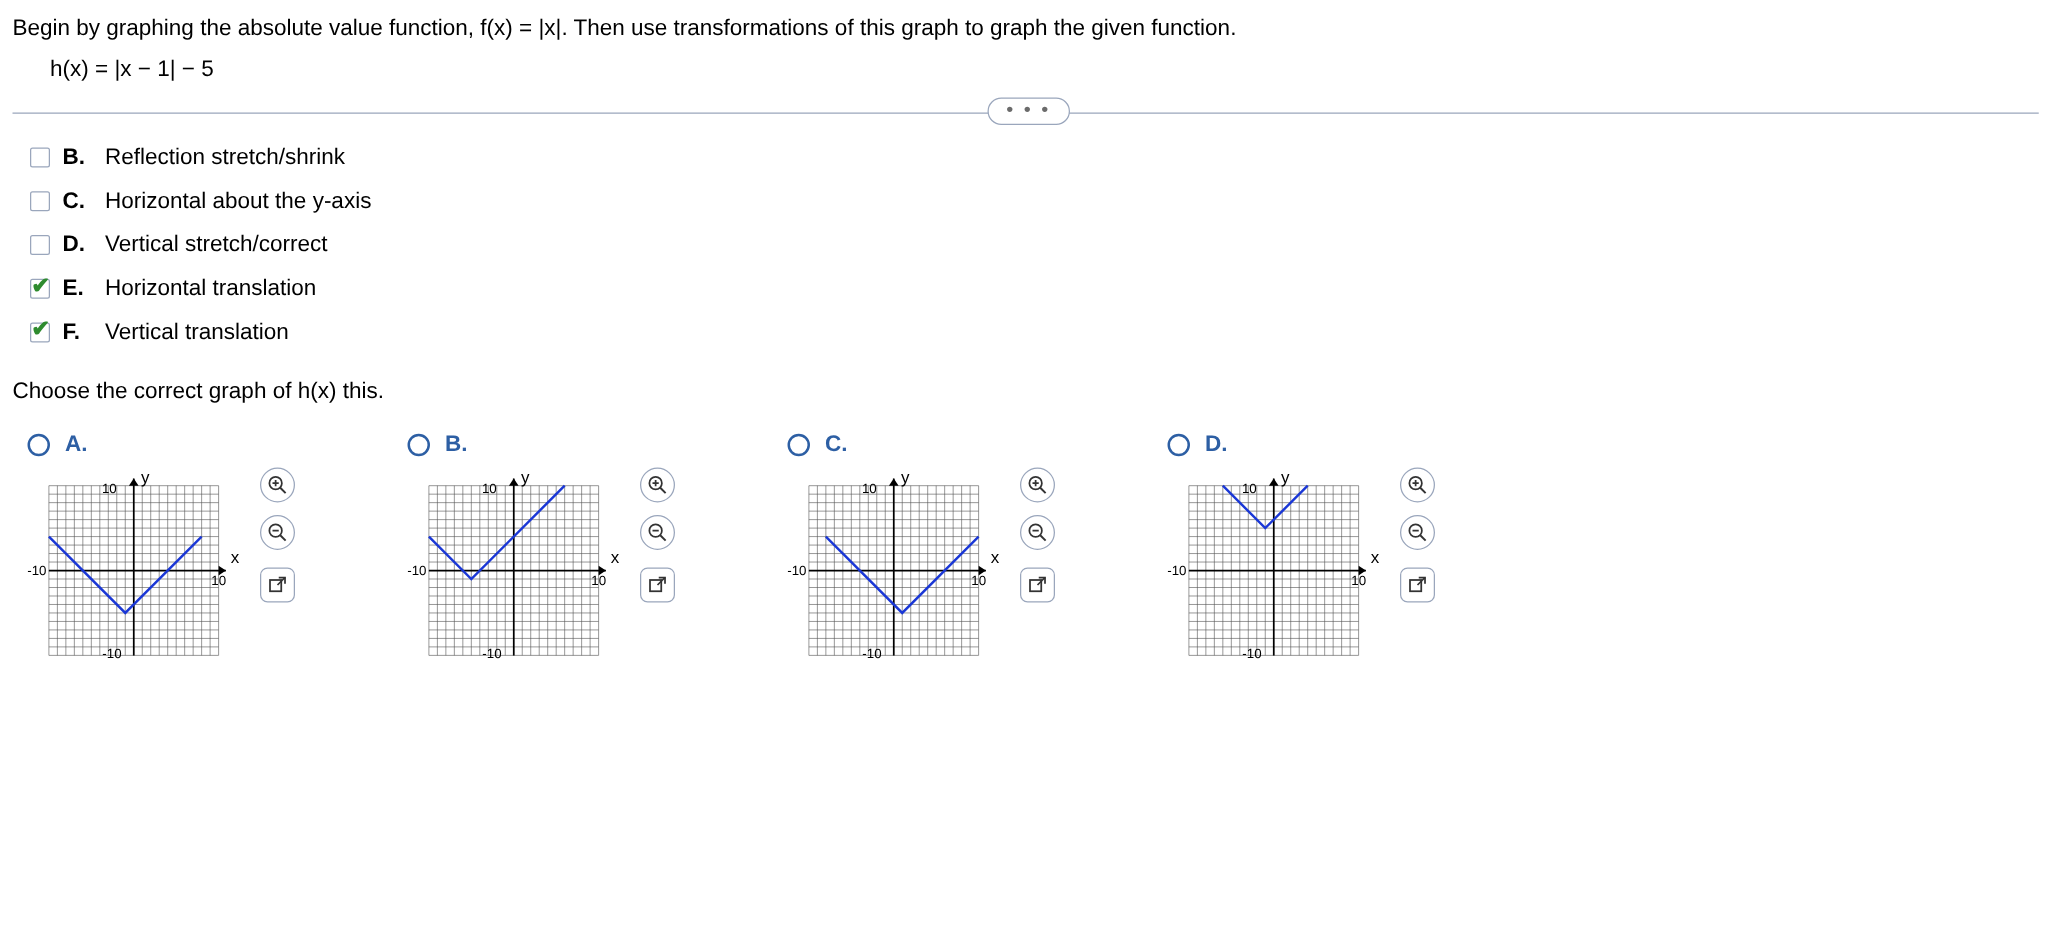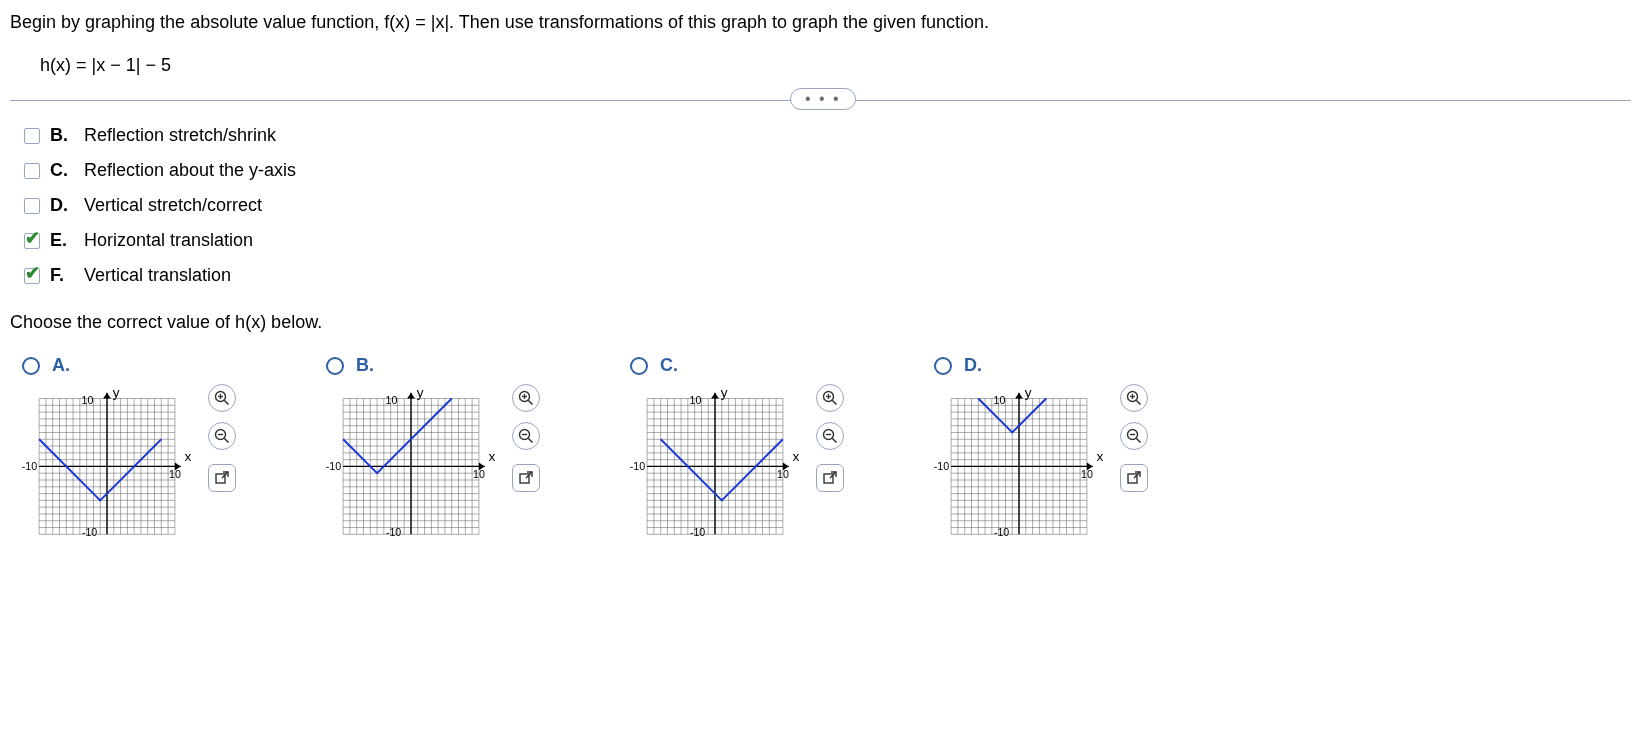--- a/index.html
+++ b/index.html
@@ -1,17 +1,17 @@
 <!DOCTYPE html>
 <html><head>
   <meta charset="utf-8">
   <style>
     * { box-sizing: border-box; margin: 0; padding: 0; }
     body { font-family: Arial, Helvetica, sans-serif; font-size: 18px; color: #000; background: #fff; padding: 12px 10px 30px; }
-    .question-line1 { margin-bottom: 22px; }
+    .question-line1 { margin-bottom: 12px; }
     .question-line2 { margin-left: 30px; margin-bottom: 4px; }
     .divider-wrap { position: relative; margin: 24px 0; }
     .divider { border: 0; border-top: 1px solid #9aa6bc; }
     .ellipsis-pill { position: absolute; left: 780px; top: -12px; background: #fff; border: 1px solid #9aa6bc; border-radius: 14px; padding: 0 14px; height: 22px; display: flex; align-items: center; justify-content: center; letter-spacing: 2px; color: #6b6b6b; font-size: 16px; cursor: pointer; }
     .options { margin: 16px 0 26px 14px; }
     .option-row { display: flex; align-items: center; gap: 10px; margin-bottom: 14px; }
     .checkbox, .checkbox-checked { width: 16px; height: 16px; border: 1px solid #9aa6bc; border-radius: 2px; flex-shrink: 0; display: inline-block; }
     .checked-wrap { position: relative; width: 16px; height: 16px; flex-shrink: 0; }
     .checked-wrap .checkbox { position: absolute; left: 0; top: 0; }
     .checkmark { position: absolute; left: 1px; top: -6px; color: #2e8b2e; font-size: 18px; font-weight: bold; }
@@ -46,21 +46,21 @@
 
 <div class="options" id="checkbox-list">
     <div class="option-row">
       <span class="checkbox"></span>
       <span class="opt-letter">B.</span>
       <span>Reflection stretch/shrink</span>
     </div>
     <div class="option-row">
       <span class="checkbox"></span>
       <span class="opt-letter">C.</span>
-      <span>Reflection about the y-axis</span>
+      <span>Horizontal about the y-axis</span>
     </div>
     <div class="option-row">
       <span class="checkbox"></span>
       <span class="opt-letter">D.</span>
       <span>Vertical stretch/correct</span>
     </div>
     <div class="option-row">
       <span class="checked-wrap">
         <span class="checkbox"></span>
         <span class="checkmark">✔</span>
@@ -71,21 +71,21 @@
     <div class="option-row">
       <span class="checked-wrap">
         <span class="checkbox"></span>
         <span class="checkmark">✔</span>
       </span>
       <span class="opt-letter">F.</span>
       <span>Vertical translation</span>
     </div>
   </div>
 
-<div class="prompt2">Choose the correct value of h(x) below.</div>
+<div class="prompt2">Choose the correct graph of h(x) this.</div>
 
 <div class="answers-row" id="answers-row">
     <div class="answer-col">
       <div class="answer-head">
         <span class="radio"></span>
         <span class="answer-letter">A.</span>
       </div>
       <div class="graph-and-tools">
         <svg class="graph" width="170" height="160" viewBox="-15 -15 170 165">
           <line x1="0" x2="0" y1="140" y2="0" class="grid-line"></line>

